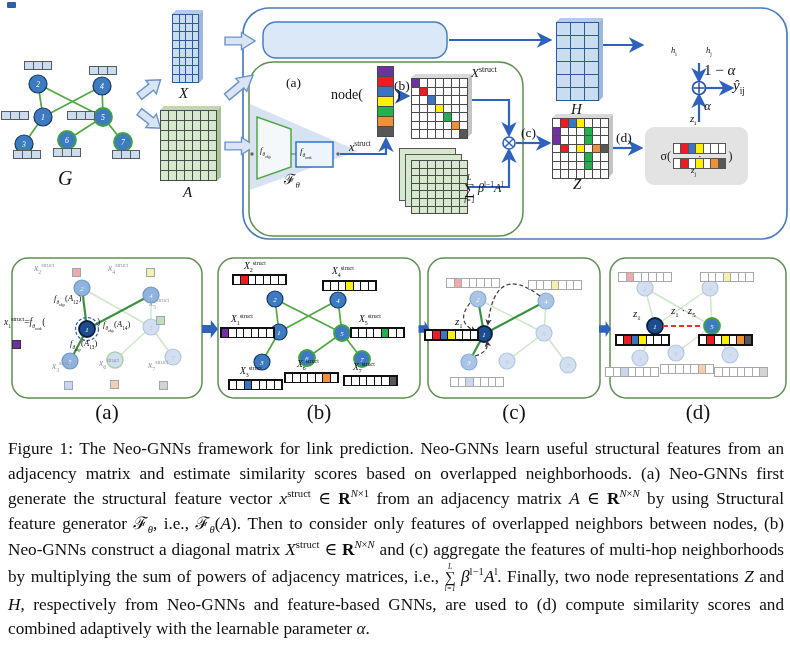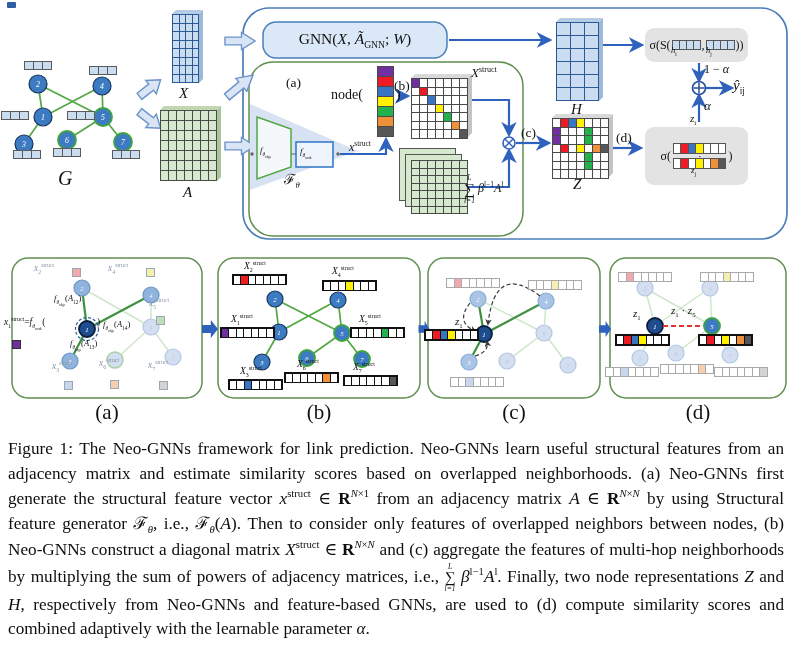--- a/index.html
+++ b/index.html
@@ -189,40 +189,20 @@
       <circle cx="676" cy="353" r="8" fill="#d3dff1" stroke="#b3c6e2" stroke-width="1.2"></circle>
       <text x="676" y="355.6" text-anchor="middle" font-size="6.8" font-style="italic" fill="#b9c9e0">6</text>
       <circle cx="730" cy="355" r="8" fill="#d3dff1" stroke="#b3c6e2" stroke-width="1.2"></circle>
       <text x="730" y="357.6" text-anchor="middle" font-size="6.8" font-style="italic" fill="#b9c9e0">7</text>
       <path d="M470,303 Q455,322 475,331" fill="none" stroke="#3b3b3b" stroke-width="1.2" stroke-dasharray="4,2.5" marker-end="url(#mD)"></path>
       <path d="M540,296 Q495,262 488,324" fill="none" stroke="#3b3b3b" stroke-width="1.2" stroke-dasharray="4,2.5" marker-end="url(#mD)"></path>
       <path d="M475,356 Q489,352 487,342" fill="none" stroke="#3b3b3b" stroke-width="1.2" stroke-dasharray="4,2.5" marker-end="url(#mD)"></path>
       <line x1="663" y1="326" x2="703" y2="326" stroke="#e63232" stroke-width="2" stroke-dasharray="5,3"></line>
     </svg>
   <div id="corner"></div>
-  <div id="gnnbox" class="abs" style="left:263px;top:22px;width:184px;height:36px;z-index:3;display:flex;align-items:center;justify-content:center;font-size:15.5px;">
-    <span>GNN(<i>X</i>, <i>Ã</i><sub>GNN</sub>; <i>W</i>)</span>
-  </div>
-  <div id="sigmaS" class="gbox" style="left:645px;top:28px;width:103px;height:34px;gap:1px;">
-      <span>σ(S(</span>
-      <div class="ivec" style="grid-template-columns: repeat(4, 6px); grid-auto-rows: 8px;">
-        <i style="background: rgb(201, 220, 240);"></i>
-        <i style="background: rgb(201, 220, 240);"></i>
-        <i style="background: rgb(201, 220, 240);"></i>
-        <i style="background: rgb(201, 220, 240);"></i>
-      </div>
-      <span>,</span>
-      <div class="ivec" style="grid-template-columns: repeat(4, 6px); grid-auto-rows: 8px;">
-        <i style="background: rgb(201, 220, 240);"></i>
-        <i style="background: rgb(201, 220, 240);"></i>
-        <i style="background: rgb(201, 220, 240);"></i>
-        <i style="background: rgb(201, 220, 240);"></i>
-      </div>
-      <span>))</span>
-    </div>
   <div id="sigmaZ" class="gbox" style="left:645px;top:127px;width:103px;height:58px;gap:2px;">
       <span>σ(</span>
       <div style="display: flex; flex-direction: column; align-items: center; gap: 0px;">
         <div class="ivec" style="grid-template-columns: repeat(7, 6.5px); grid-auto-rows: 9px;">
           <i style="background: rgb(255, 255, 255);"></i>
           <i style="background: rgb(237, 28, 36);"></i>
           <i style="background: rgb(58, 117, 196);"></i>
           <i style="background: rgb(255, 241, 0);"></i>
           <i style="background: rgb(255, 255, 255);"></i>
           <i style="background: rgb(255, 255, 255);"></i>
@@ -745,21 +725,21 @@
     <span class="lb " style="left: 471px; top: 66px; font-size: 13px;"><i>X</i><sup>struct</sup></span>
     <span class="lb " style="left: 464px; top: 174px; font-size: 12px;"><span class="st">
         <span class="stt">L</span>
         <span class="stm">∑</span>
         <span class="stb">l=1</span>
       </span> <i>β</i><sup>l−1</sup><i>A</i><sup>l</sup></span>
     <span class="lb " style="left: 573px; top: 177px; font-size: 15px;"><i>Z</i></span>
     <span class="lb " style="left: 571px; top: 102px; font-size: 15px;"><i>H</i></span>
     <span class="lb " style="left: 671px; top: 46px; font-size: 8.5px;"><i>h</i><sub>i</sub></span>
     <span class="lb " style="left: 706px; top: 46px; font-size: 8.5px;"><i>h</i><sub>j</sub></span>
-    <span class="lb " style="left: 704px; top: 63px; font-size: 12px;">1 − <i>α</i></span>
+    <span class="lb " style="left: 704px; top: 63px; font-size: 15px;">1 − <i>α</i></span>
     <span class="lb " style="left: 704px; top: 99px; font-size: 13px;"><i>α</i></span>
     <span class="lb " style="left: 733px; top: 78px; font-size: 15px;"><i>ŷ</i><sub>ij</sub></span>
     <span class="lb " style="left: 690px; top: 113px; font-size: 11px;"><i>z</i><sub>i</sub></span>
     <span class="lb " style="left: 691px; top: 166px; font-size: 9px;"><i>z</i><sub>j</sub></span>
     <span class="lb fad" style="left: 34px; top: 262px; font-size: 9.5px;"><i>x</i><sub>2</sub><sup>struct</sup></span>
     <span class="lb fad" style="left: 108px; top: 262px; font-size: 9.5px;"><i>x</i><sub>4</sub><sup>struct</sup></span>
     <span class="lb fad" style="left: 149px; top: 297px; font-size: 9.5px;"><i>x</i><sub>5</sub><sup>struct</sup></span>
     <span class="lb " style="left: 4px; top: 316px; font-size: 9.5px;"><i>x</i><sub>1</sub><sup>struct</sup>=<i>f</i><sub><i>θ</i><sub>node</sub></sub>(</span>
     <span class="lb " style="left: 97px; top: 318px; font-size: 9.5px;">)</span>
     <span class="lb " style="left: 54px; top: 294px; font-size: 8.5px;"><i>f</i><sub><i>θ</i><sub>edge</sub></sub>(<i>A</i><sub>12</sub>)</span>

